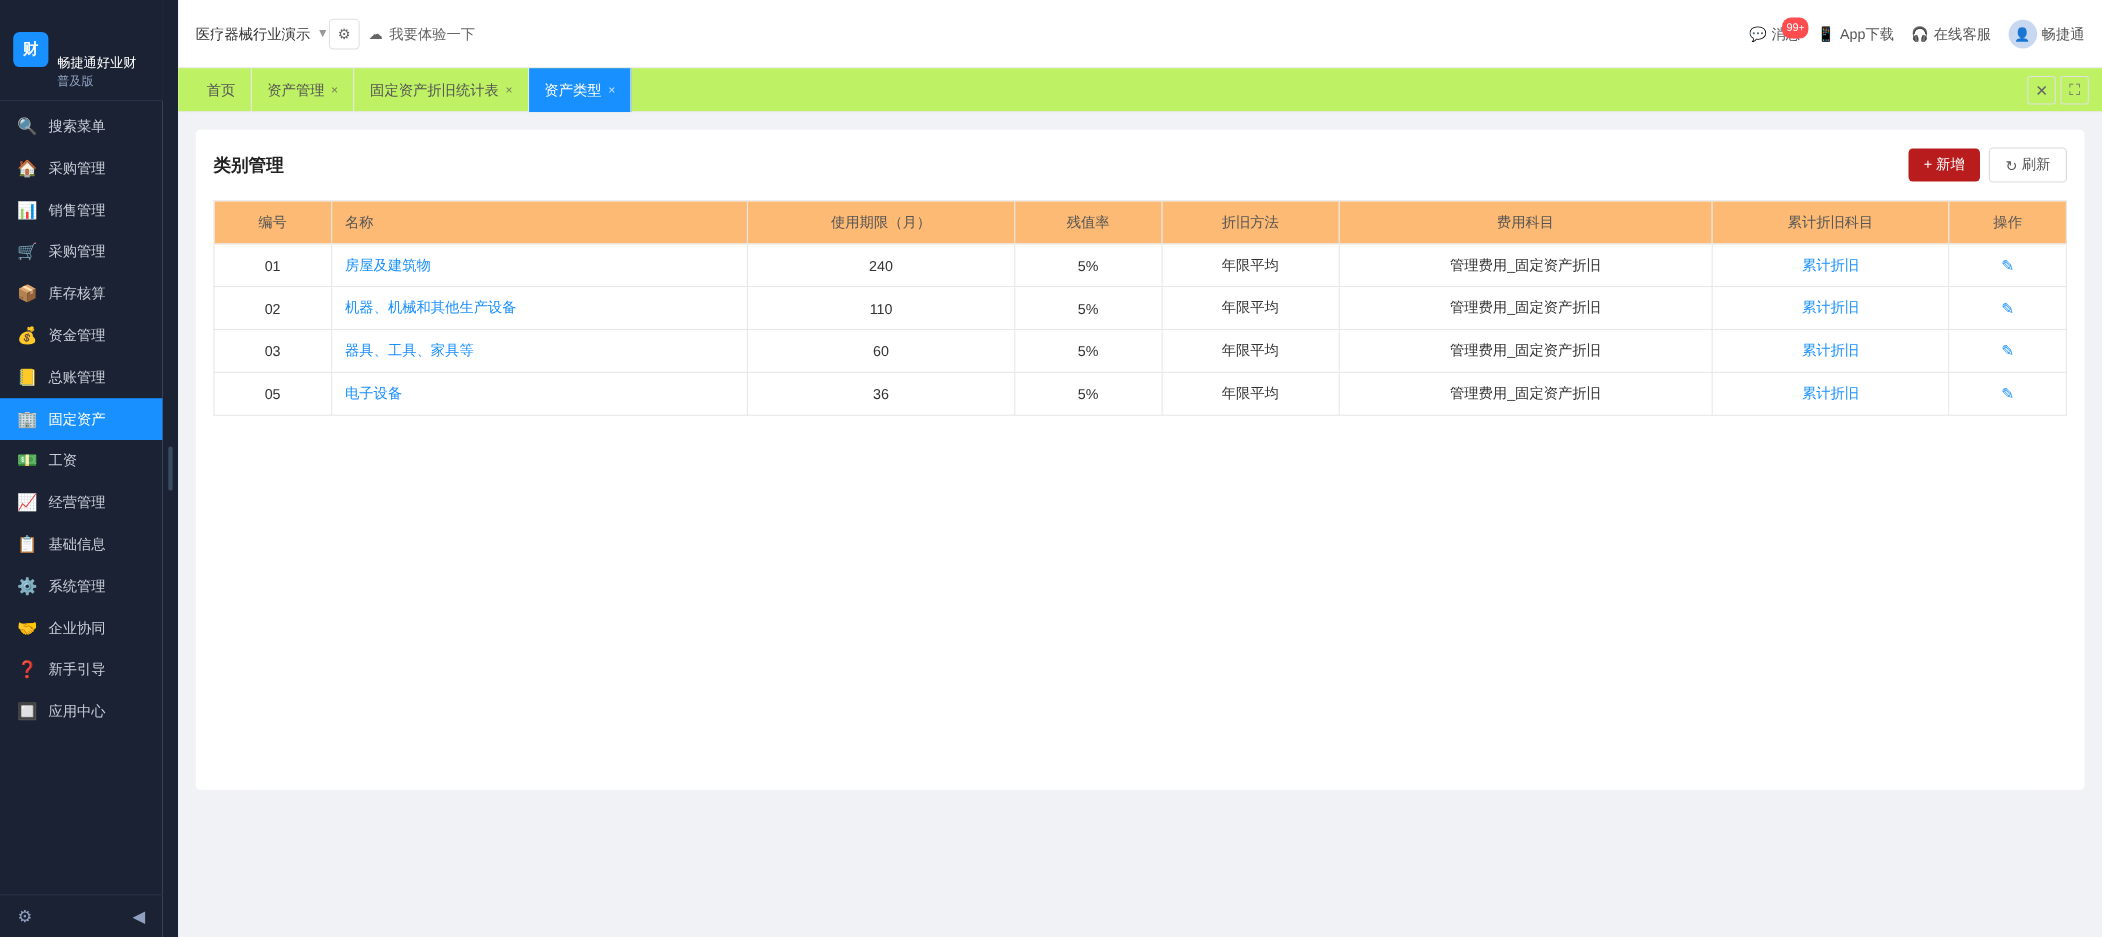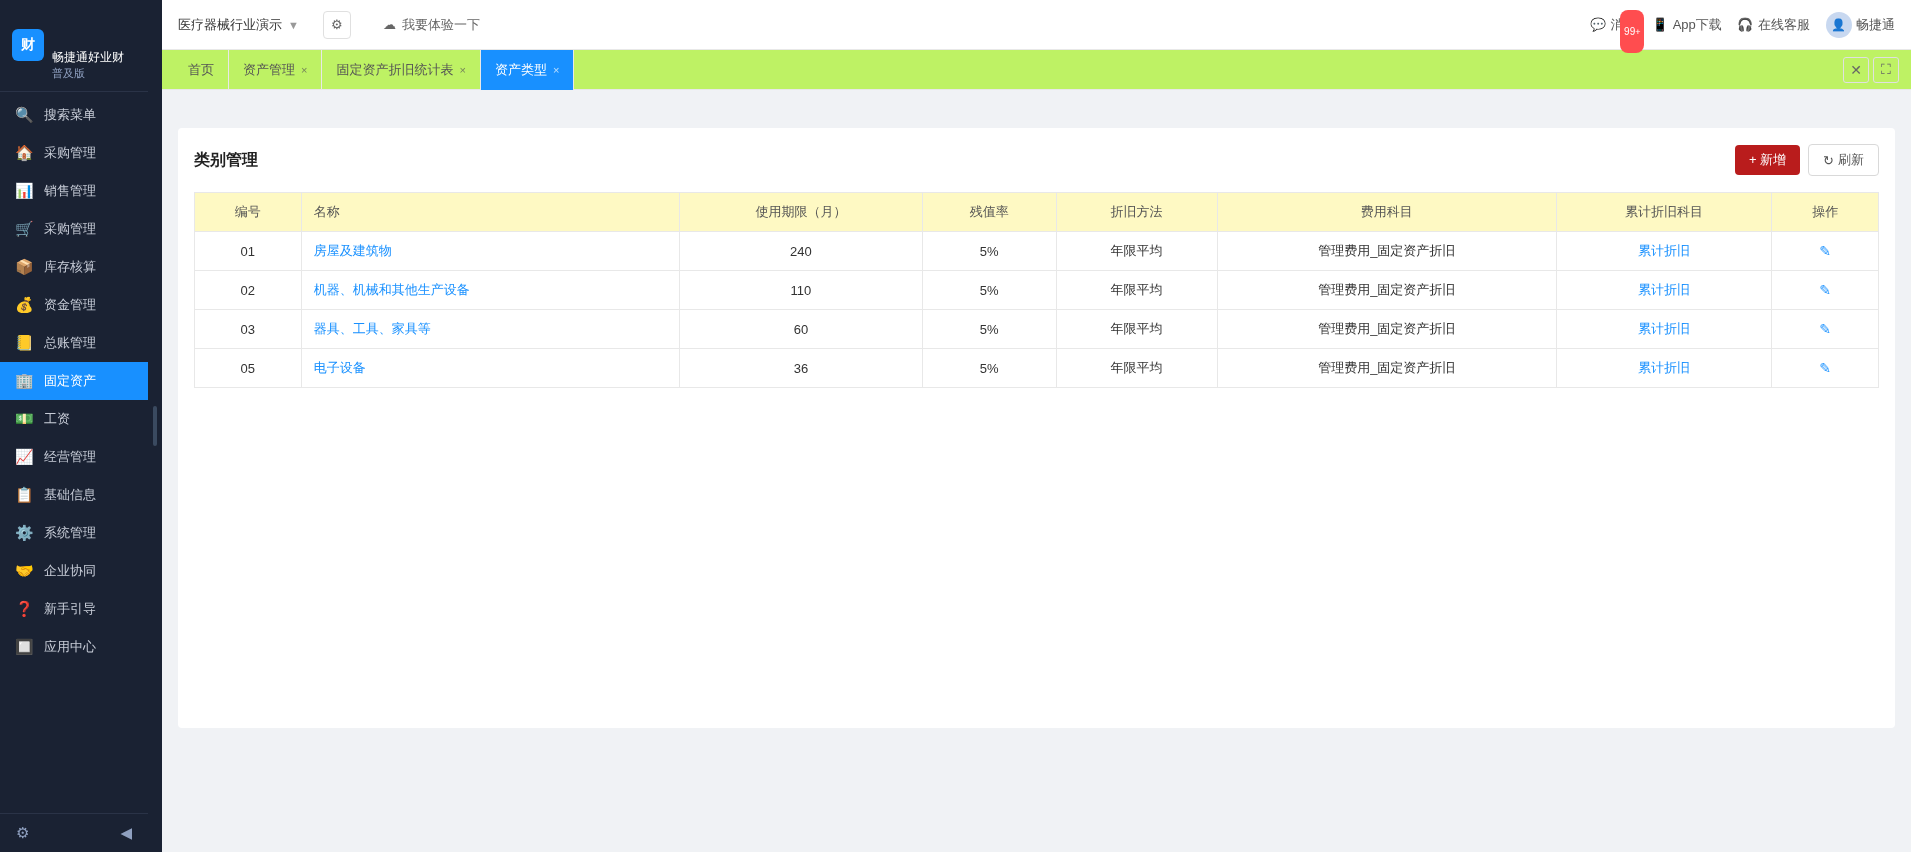--- a/index.html
+++ b/index.html
@@ -82,26 +82,26 @@
       flex: 1;
       display: flex;
       flex-direction: column;
       background: #f0f2f5;
       overflow: hidden;
     }
 
     
     .topbar {
       background: #fff;
-      height: 50px;
+      height: 62px;
       display: flex;
       align-items: center;
       padding: 0 16px;
       border-bottom: 1px solid #e8e8e8;
-      gap: 24px;
+      gap: 0;
     }
     .topbar-module {
       display: flex;
       align-items: center;
       gap: 6px;
       color: #333;
       font-size: 13px;
       cursor: pointer;
     }
     .topbar-module .chevron { color: #999; font-size: 11px; }
@@ -138,21 +138,21 @@
       color: #555;
       font-size: 13px;
       cursor: pointer;
       position: relative;
     }
     .badge {
       background: #ff4d4f;
       color: #fff;
       font-size: 10px;
       border-radius: 8px;
-      padding: 16px 4px;
+      padding: 4px 4px;
       position: absolute;
       top: -6px;
       right: -8px;
       min-width: 18px;
     }
     .badge-plus { font-size: 9px; }
     .avatar-circle {
       width: 26px;
       height: 26px;
       background: #c8d8f0;
@@ -214,21 +214,20 @@
       border-radius: 3px;
       font-size: 14px;
     }
 
     
     .content {
       flex: 1;
       padding: 16px;
       overflow: auto;
       background: #f0f2f5;
-      margin-top: 22px;
     }
     .content-card {
       background: #fff;
       border-radius: 4px;
       padding: 16px;
       min-height: 600px;
     }
     .content-header {
       display: flex;
       align-items: center;
@@ -270,21 +269,21 @@
       gap: 4px;
     }
 
     
     table {
       width: 100%;
       border-collapse: collapse;
       font-size: 13px;
     }
     thead tr {
-      background: #fef9c3;
+      background: #fdba74;
     }
     th {
       padding: 10px 12px;
       text-align: left;
       color: #555;
       font-weight: 500;
       border: 1px solid #e8e8e8;
       white-space: nowrap;
     }
     th.center, td.center { text-align: center; }

